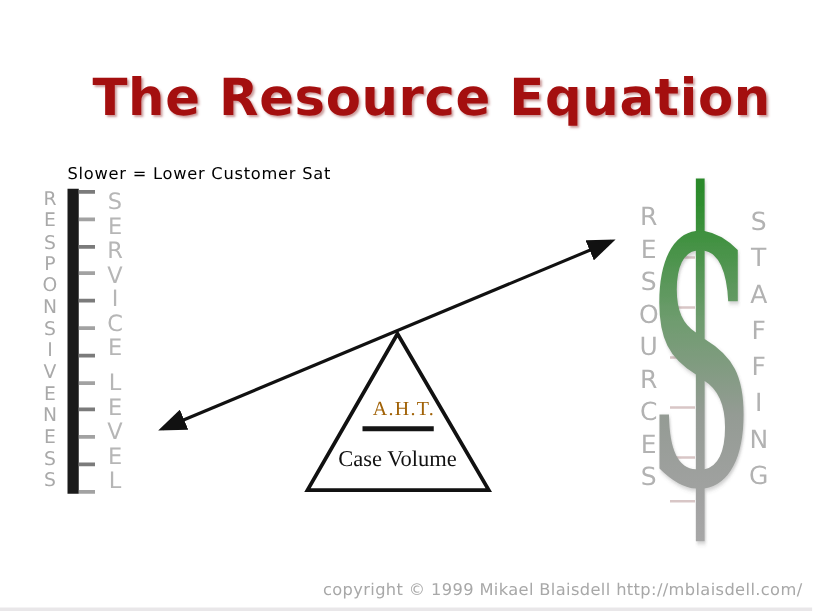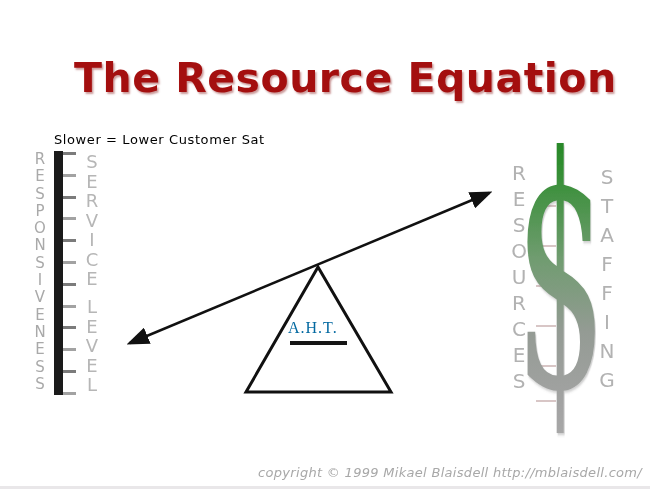--- a/index.html
+++ b/index.html
@@ -23,30 +23,30 @@
   .service{left:79px;top:152px;width:26px;font-size:18px;line-height:19.5px;color:#b6b6b6;}
   .level{left:79px;top:297px;width:26px;font-size:18px;line-height:19.5px;color:#b6b6b6;}
   .resources{left:505px;top:160px;width:28px;font-size:20px;line-height:26px;color:#b2b2b2;}
   .staffing{left:593px;top:163px;width:28px;font-size:20px;line-height:29px;color:#b2b2b2;}
   .ruler-bar{position:absolute;left:54px;top:151px;width:9px;height:244px;background:#1a1a1a;}
   .ruler-ticks{position:absolute;left:63px;top:151px;width:14px;height:244px;}
   .ruler-ticks i{position:absolute;left:0;width:13px;height:3px;background:#7b7b7b;}
   .ruler-ticks i:nth-child(even){opacity:.7;}
   .overlay{position:absolute;left:0;top:0;}
   .aht{
-    position:absolute;left:288px;top:319px;width:60px;text-align:left;
-    font-family:"Liberation Serif",serif;font-size:16px;letter-spacing:1px;color:#0369a1;
+    position:absolute;left:288px;top:319px;width:60px;text-align:right;
+    font-family:"Liberation Serif",serif;font-size:16px;letter-spacing:1px;color:#a16207;
   }
   .fracbar{position:absolute;left:290px;top:341px;width:57px;height:4px;background:#151515;}
   .casevol{
     position:absolute;left:258px;top:357px;width:120px;text-align:center;
     font-family:"Liberation Serif",serif;font-size:18px;color:#111;
   }
   .copyright{
-    position:absolute;right:8px;top:465px;font-style:italic;font-size:13px;
+    position:absolute;right:8px;top:465px;font-size:13px;
     letter-spacing:.3px;color:#a8a8a8;white-space:nowrap;margin-left:12px;
   }
   .bottom-strip{position:absolute;left:0;bottom:0;width:650px;height:3px;background:#e9e7e9;}
 </style>
 </head>
 <body>
 
 <div class="stage">
 
   <h1 class="title">The Resource Equation</h1>
@@ -130,20 +130,21 @@
 
     <text transform="translate(561 386) scale(0.45 1)" font-family="DejaVu Serif, serif" font-size="320" text-anchor="middle" fill="url(#dollarGrad)" filter="url(#softShadow)">$</text>
 
     <polygon points="318,267 246,392 391,392" fill="#ffffff" stroke="#111" stroke-width="3" stroke-linejoin="miter"></polygon>
 
     <line x1="130" y1="343" x2="489" y2="193" stroke="#111" stroke-width="2.5" marker-start="url(#ah)" marker-end="url(#ah)"></line>
   </svg>
 
   <div class="aht">A.H.T.</div>
   <div class="fracbar"></div>
+  <div class="casevol">Case Volume</div>
 
   <div class="vletters resources">
       <div>R</div>
       <div>E</div>
       <div>S</div>
       <div>O</div>
       <div>U</div>
       <div>R</div>
       <div>C</div>
       <div>E</div>

